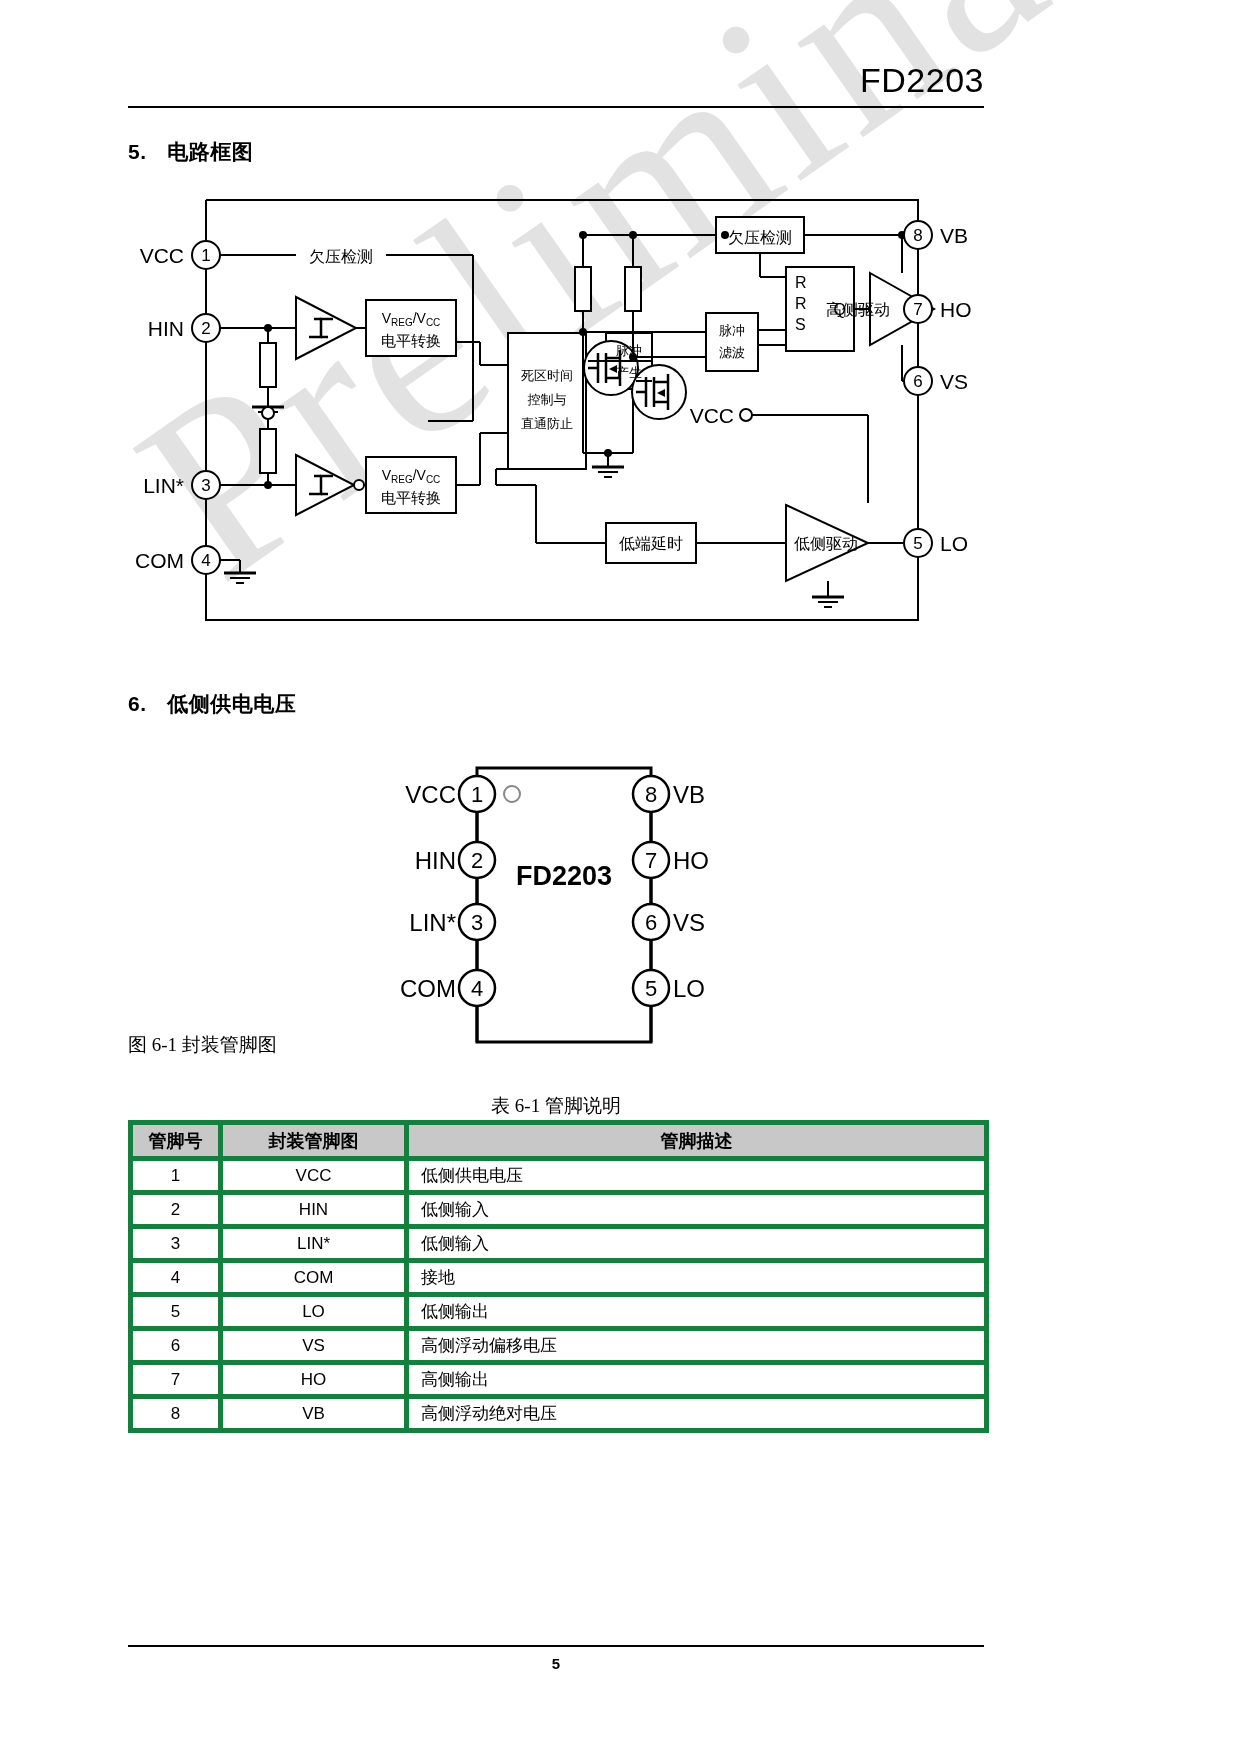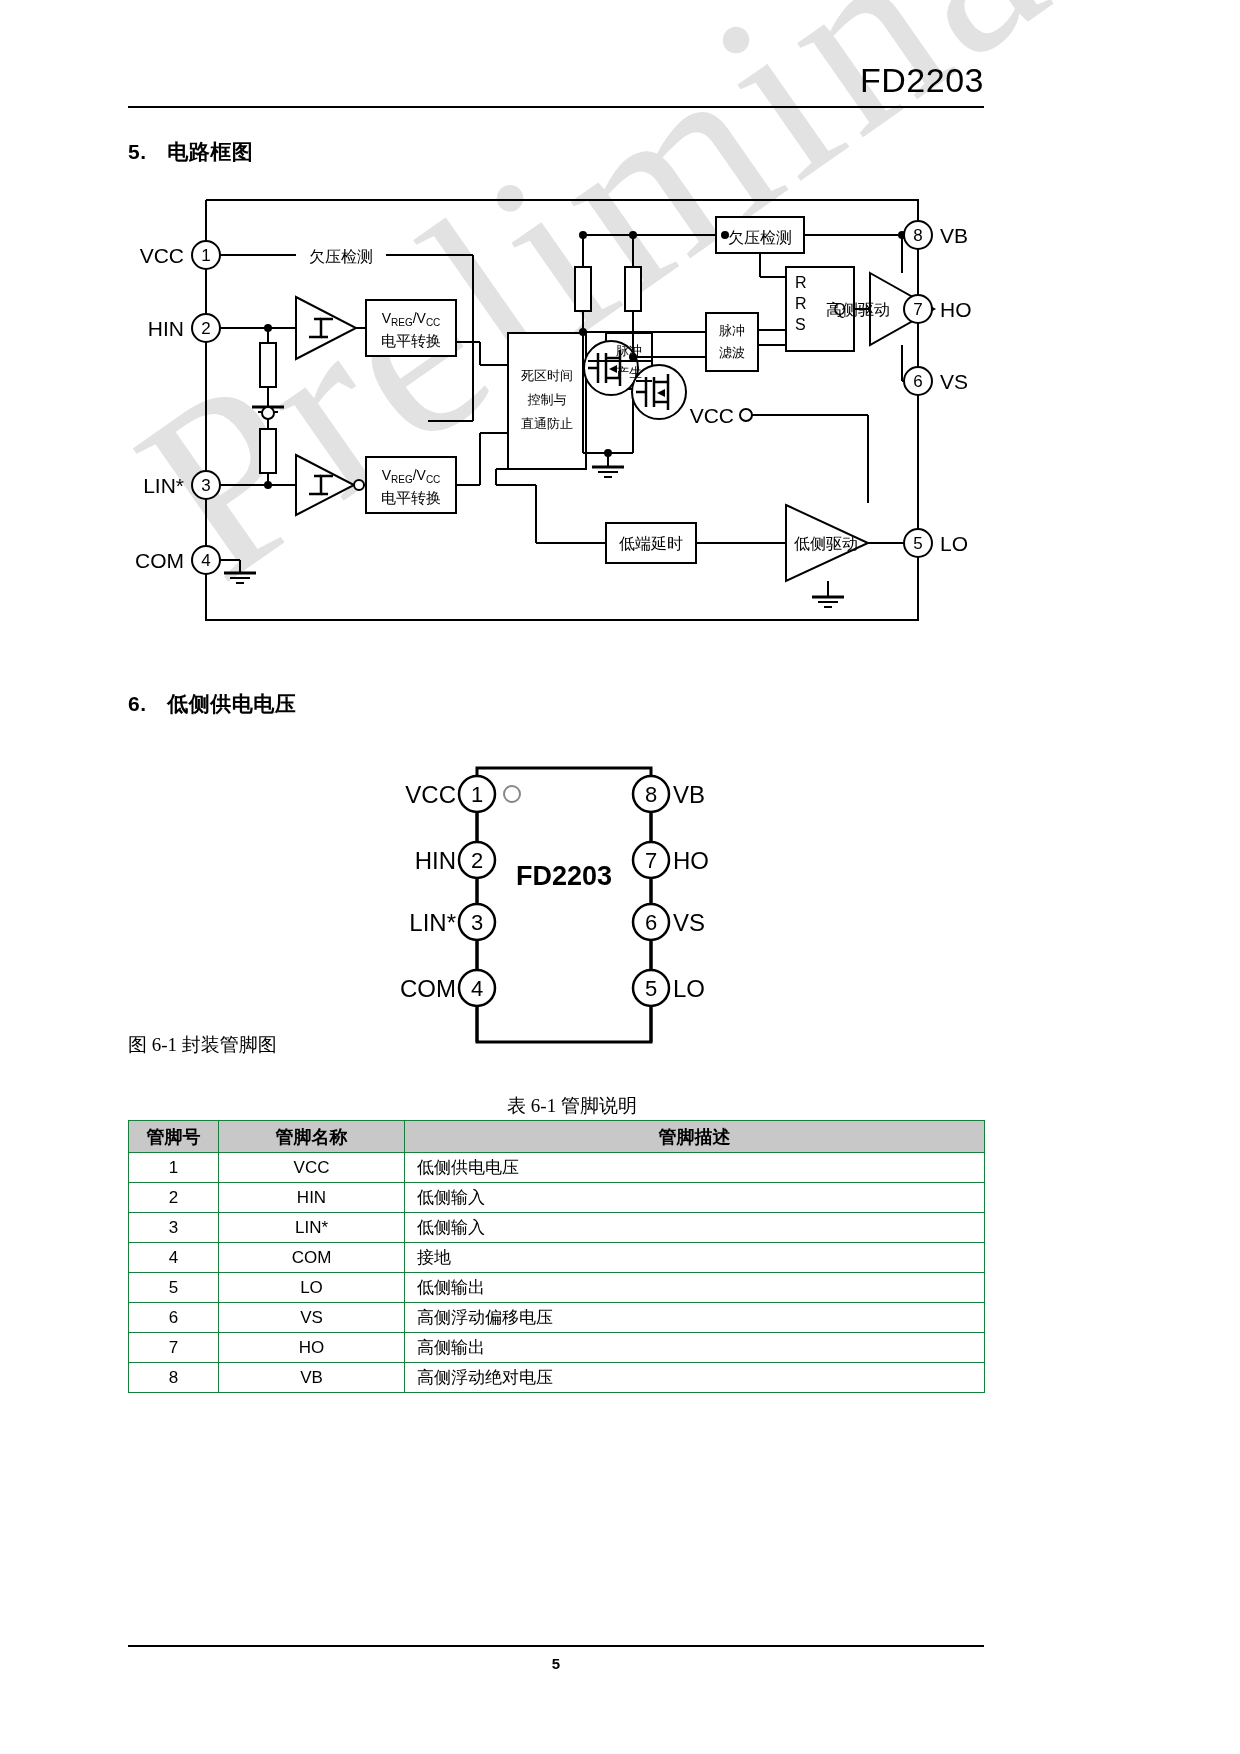--- a/index.html
+++ b/index.html
@@ -95,39 +95,39 @@
     top: 1032px;
     width: 856px;
     font-family: "Liberation Serif", "DejaVu Serif", serif;
     font-size: 19px;
     z-index: 3;
   }
 
   
   #table-caption {
     position: absolute;
-    left: 144px;
+    left: 128px;
     top: 1093px;
     width: 856px;
     text-align: center;
     font-family: "Liberation Serif", "DejaVu Serif", serif;
     font-size: 19px;
     z-index: 3;
   }
   #pin-table {
     position: absolute;
     left: 128px;
     top: 1120px;
     width: 856px;
     border-collapse: collapse;
     z-index: 3;
     table-layout: fixed;
   }
   #pin-table th, #pin-table td {
-    border: 1px solid #15803d;
+    border: 5px solid #15803d;
     font-size: 17px;
     height: 29px;
     padding: 0 4px;
   }
   #pin-table thead th {
     background: #c8c8c8;
     font-weight: bold;
     text-align: center;
     font-size: 18px;
     height: 31px;
@@ -481,21 +481,21 @@
 
 <table id="pin-table">
   <colgroup>
     <col class="c-num">
       <col class="c-name">
       <col class="c-desc">
   </colgroup>
   <thead>
     <tr>
       <th>管脚号</th>
-      <th>管脚名称</th>
+      <th>封装管脚图</th>
       <th>管脚描述</th>
     </tr>
   </thead>
   <tbody>
     <tr>
       <td class="num">1</td>
       <td class="name">VCC</td>
       <td class="desc">低侧供电电压</td>
     </tr>
     <tr>

